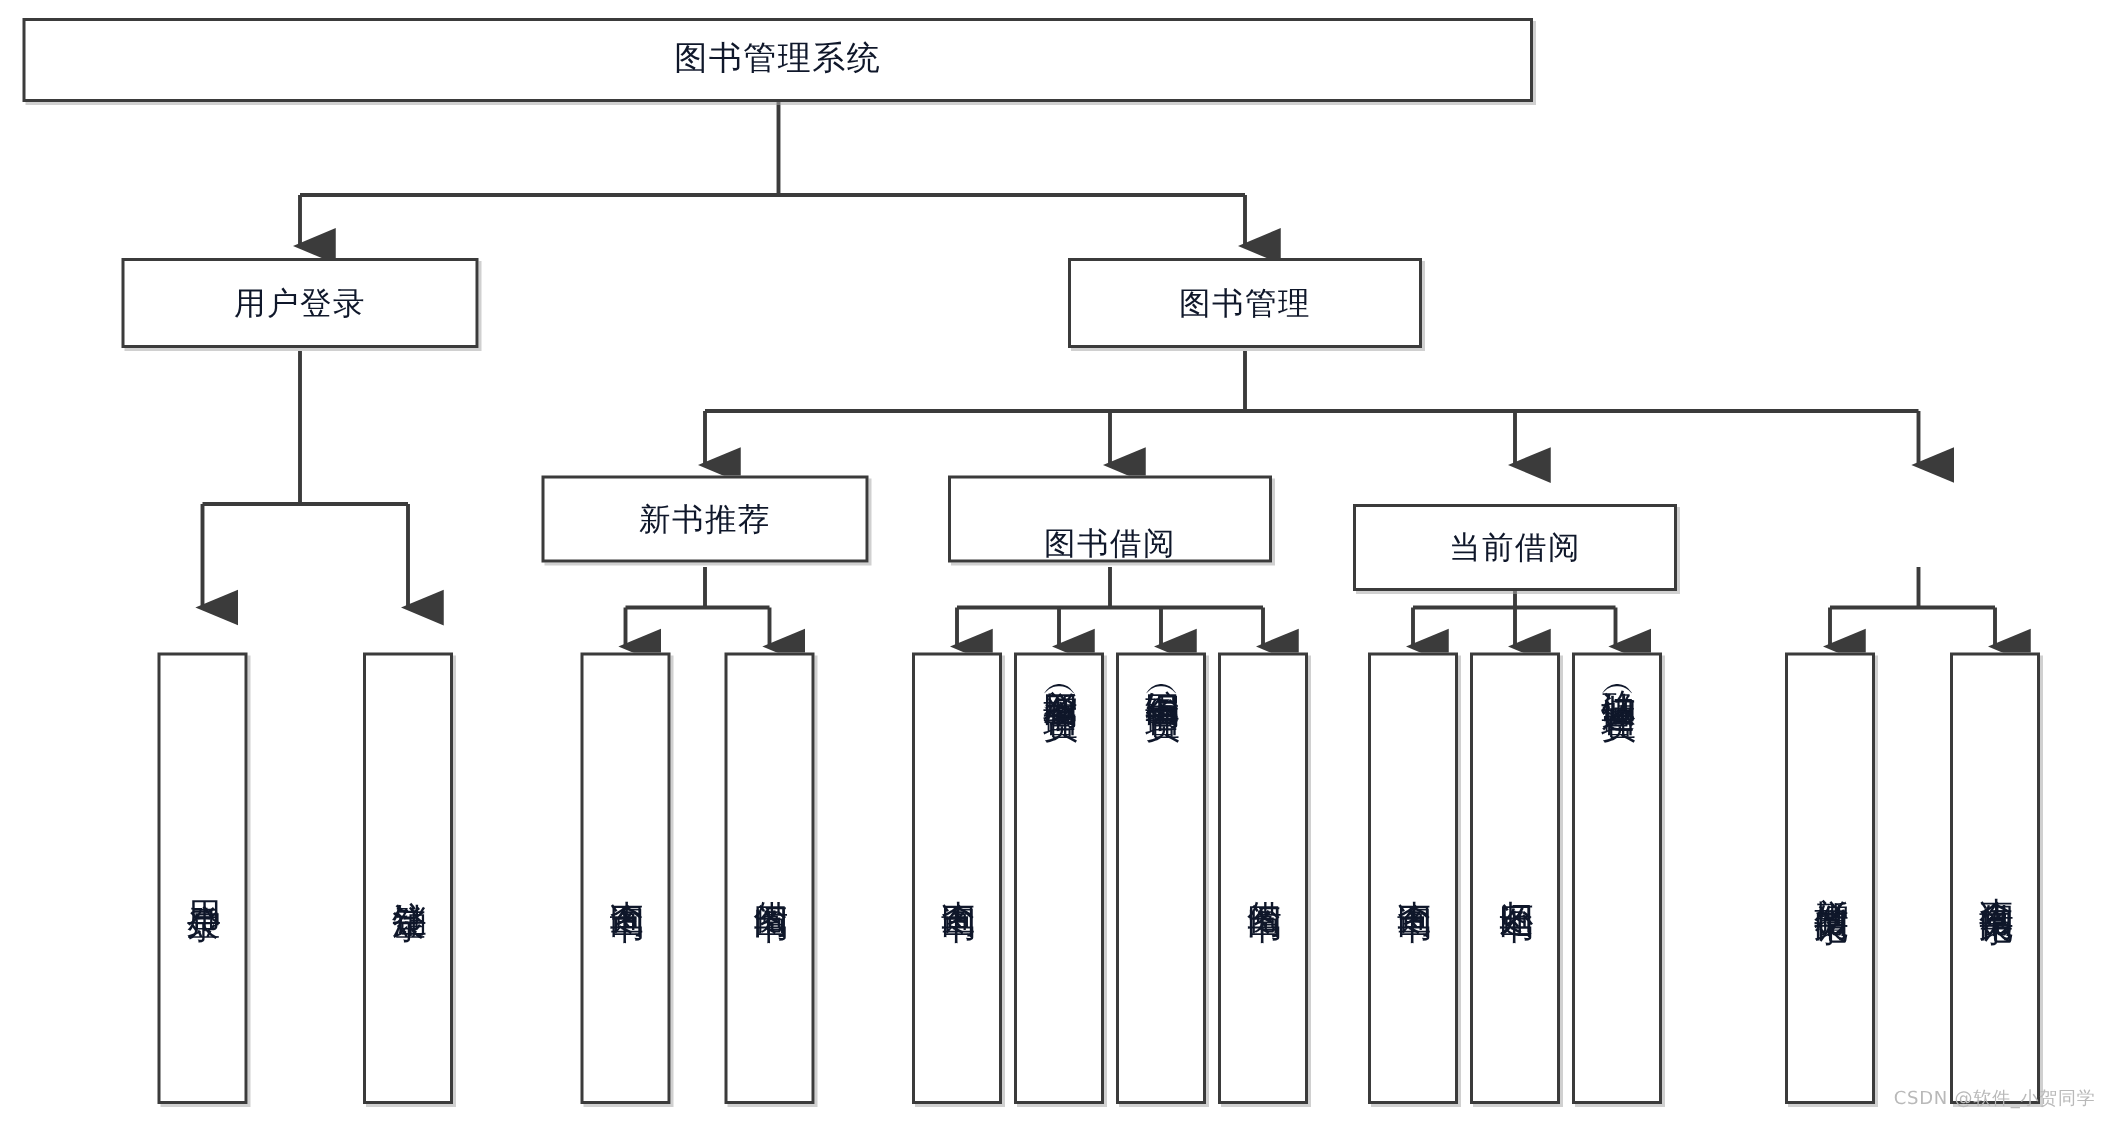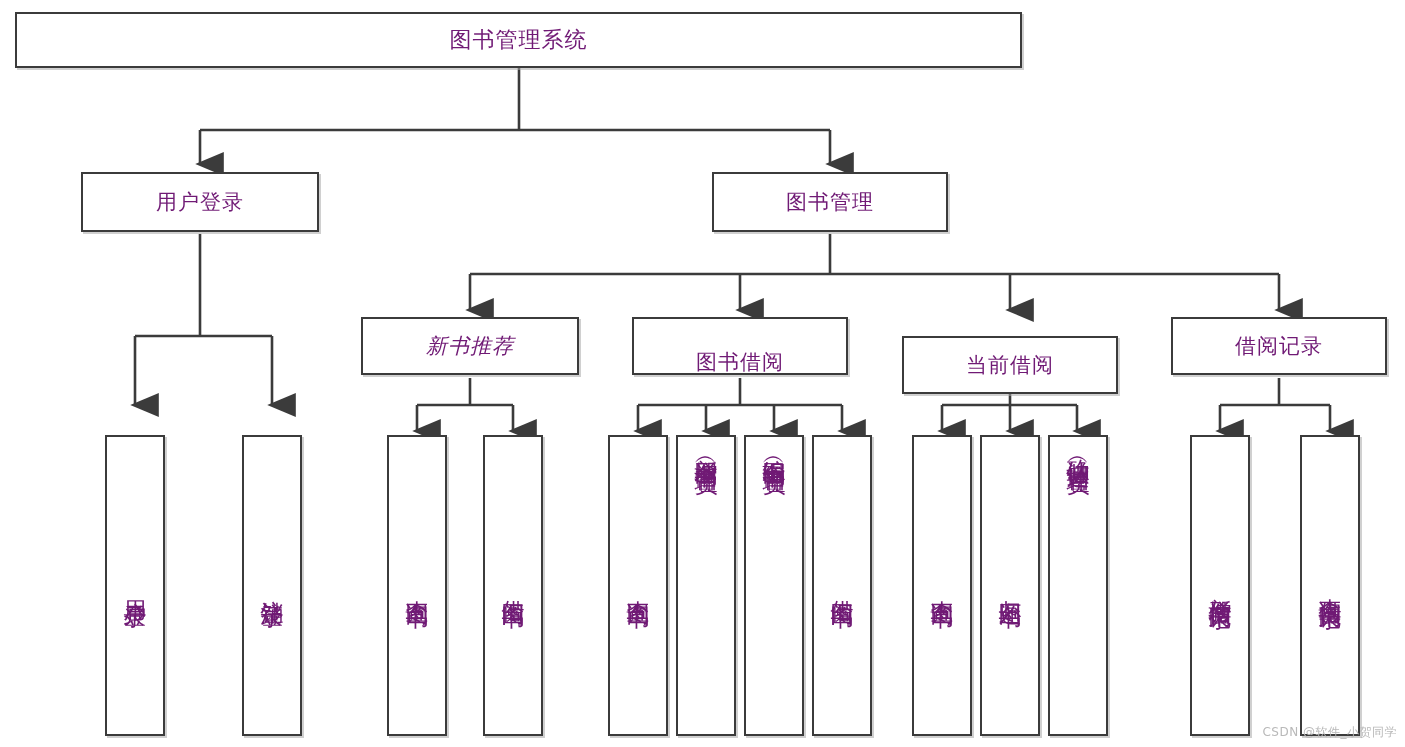--- a/index.html
+++ b/index.html
@@ -28,21 +28,21 @@
   }
   .node {
     position: absolute;
     box-sizing: border-box;
     background: #ffffff;
     border: 2px solid #3b3b3b;
     box-shadow: 2px 2px 0 rgba(170,170,170,0.55);
     display: flex;
     align-items: center;
     justify-content: center;
-    color: #701a75;
+    color: #0f172a;
   }
   .node .lbl {
     display: block;
     text-align: center;
     line-height: 1.05;
     white-space: nowrap;
   }
   
   .node.horiz .lbl {
     font-size: 21px;
@@ -142,32 +142,29 @@
     <span class="lbl">图书管理系统</span>
   </div>
 
   <div class="node horiz" style="left:81px; top:172px; width:238px; height:60px;">
     <span class="lbl">用户登录</span>
   </div>
   <div class="node horiz" style="left:712px; top:172px; width:236px; height:60px;">
     <span class="lbl">图书管理</span>
   </div>
 
-  <div class="node horiz" style="left:361px; top:317px; width:218px; height:58px;font-style:italic;">
+  <div class="node horiz" style="left:361px; top:317px; width:218px; height:58px;">
     <span class="lbl">新书推荐</span>
   </div>
   <div class="node horiz" style="left:632px; top:317px; width:216px; height:58px;align-items:flex-end;">
     <span class="lbl">图书借阅</span>
   </div>
   <div class="node horiz" style="left:902px; top:336px; width:216px; height:58px;">
     <span class="lbl">当前借阅</span>
   </div>
-  <div class="node horiz" style="left:1171px; top:317px; width:216px; height:58px;">
-    <span class="lbl">借阅记录</span>
-  </div>
 
   <div class="node vert" style="left:105px; top:435px; width:60px; height:301px;">
     <span class="lbl">用户登录</span>
   </div>
   <div class="node vert" style="left:242px; top:435px; width:60px; height:301px;">
     <span class="lbl">注销登录</span>
   </div>
 
   <div class="node vert" style="left:387px; top:435px; width:60px; height:301px;">
     <span class="lbl">查询图书</span>

